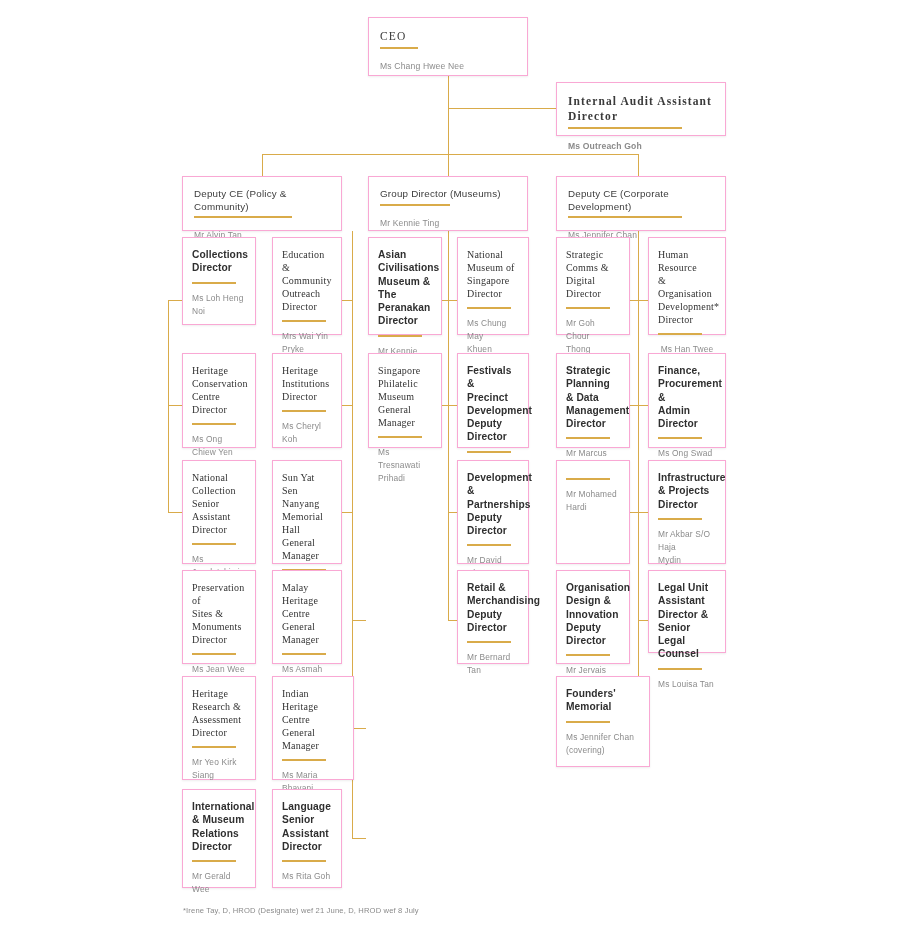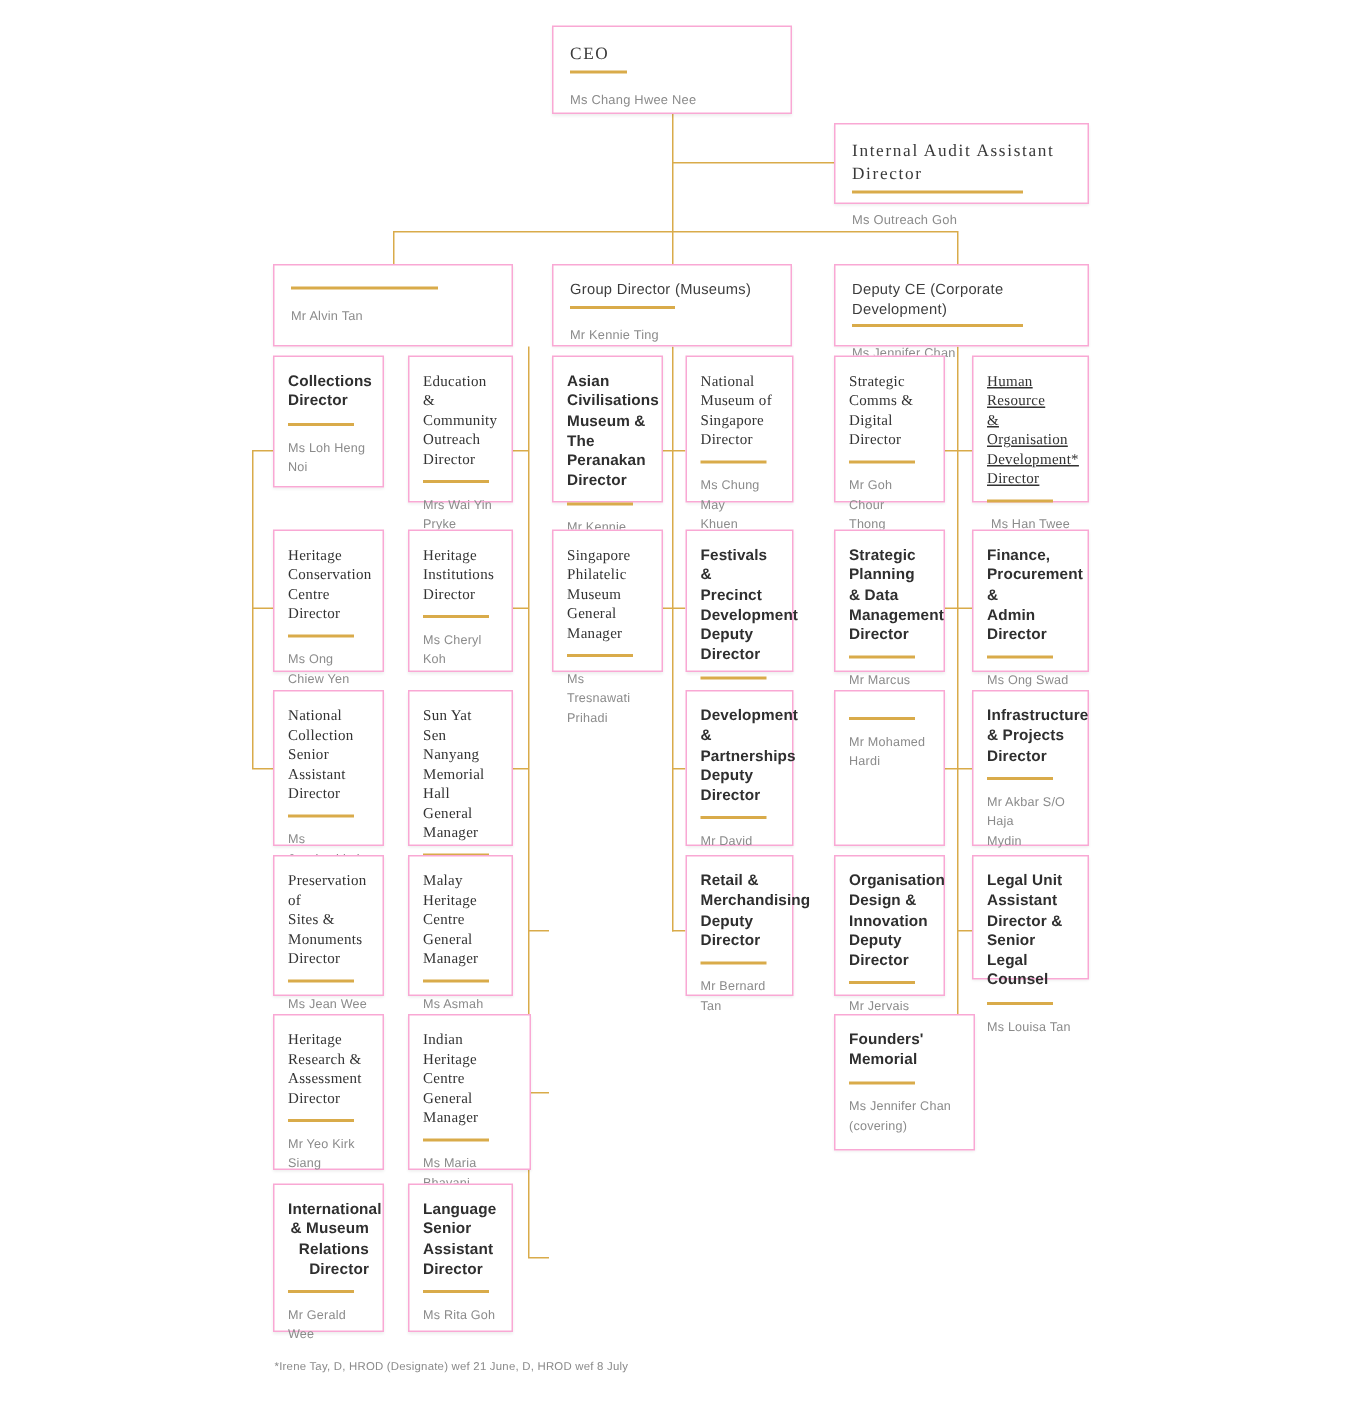--- a/index.html
+++ b/index.html
@@ -149,27 +149,28 @@
   <div class="line h" style="left:624px; top:512px; width:24px;"></div>
   <div class="line h" style="left:638px; top:620px; width:10px;"></div>
   <div class="line h" style="left:624px; top:723px; width:14px;"></div>
 
   <div class="card tier1" style="left:368px; top:17px; width:160px; height:59px;">
     <div class="title">CEO</div>
     <div class="rule"></div>
     <div class="person">Ms Chang Hwee Nee</div>
   </div>
 
-  <div class="card tier1" style="left:556px; top:82px; width:170px; height:54px;">
+  <div class="card tier1" style="left:556px; top:82px; width:170px; height:54px;font-weight:bold;">
     <div class="title">Internal Audit Assistant Director</div>
     <div class="rule" style="width:114px;"></div>
     <div class="person">Ms Outreach Goh</div>
   </div>
 
   <div class="card tier2" style="left:182px; top:176px; width:160px; height:55px;">
+    <div class="title">Deputy CE (Policy &amp; Community)</div>
     <div class="rule" style="width:98px;"></div>
     <div class="person">Mr Alvin Tan</div>
   </div>
 
   <div class="card tier2" style="left:368px; top:176px; width:160px; height:55px;">
     <div class="title">Group Director (Museums)</div>
     <div class="rule" style="width:70px;"></div>
     <div class="person">Mr Kennie Ting</div>
   </div>
 
@@ -213,21 +214,21 @@
       </div>
       <div class="card serif" style="left: 182px; top: 676px; width: 74px; height: 104px; padding: 10px 9px 9px;">
         <div class="title" style="white-space: pre-line;">Heritage
 Research &amp;
 Assessment
 Director</div>
         <div class="rule" style="width: 44px;"></div>
         <div class="person" style="white-space: pre-line;">Mr Yeo Kirk Siang</div>
       </div>
       <div class="card sans" style="left: 182px; top: 789px; width: 74px; height: 99px; padding: 10px 9px 9px;">
-        <div class="title" style="white-space: pre-line; text-align: right;">International
+        <div class="title" style="white-space: pre-line;">International
 &amp; Museum
 Relations
 Director</div>
         <div class="rule" style="width: 44px;"></div>
         <div class="person" style="white-space: pre-line;">Mr Gerald Wee</div>
       </div>
       <div class="card serif" style="left: 272px; top: 237px; width: 70px; height: 98px; padding: 10px 9px 9px;">
         <div class="title" style="white-space: pre-line;">Education &amp;
 Community
 Outreach
@@ -355,21 +356,21 @@
         <div class="person" style="white-space: pre-line;">Mr Jervais Choo</div>
       </div>
       <div class="card sans" style="left: 556px; top: 676px; width: 94px; height: 91px; padding: 10px 9px 9px;">
         <div class="title" style="white-space: pre-line;">Founders'
 Memorial</div>
         <div class="rule" style="width: 44px;"></div>
         <div class="person" style="white-space: pre-line;">Ms Jennifer Chan
 (covering)</div>
       </div>
       <div class="card serif" style="left: 648px; top: 237px; width: 78px; height: 98px; padding: 10px 9px 9px;">
-        <div class="title" style="white-space: pre-line; text-decoration: underline;">Human Resource
+        <div class="title" style="white-space: pre-line;">Human Resource
 &amp; Organisation
 Development*
 Director</div>
         <div class="rule" style="width: 44px;"></div>
         <div class="person center" style="white-space: pre-line;">Ms Han Twee Heng
 Mrs Irene Tay</div>
       </div>
       <div class="card sans" style="left: 648px; top: 353px; width: 78px; height: 95px; padding: 10px 9px 9px;">
         <div class="title" style="white-space: pre-line;">Finance,
 Procurement &amp;

